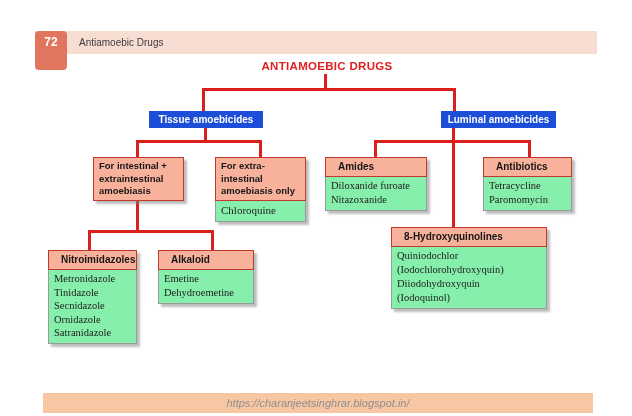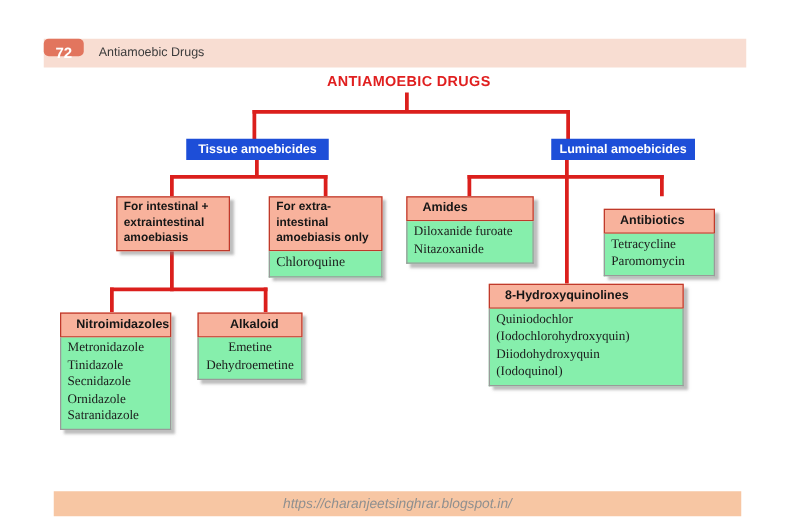--- a/index.html
+++ b/index.html
@@ -15,21 +15,21 @@
   .pre { white-space: pre-line; }
 
   
   .chapter-bar {
     position: absolute; left: 35px; top: 31px;
     width: 562px; height: 23px;
     background: #f8ddd2;
   }
   .chapter-badge {
     position: absolute; left: 35px; top: 31px;
-    width: 32px; height: 14px;
+    width: 32px; height: 39px;
     background: #e2755e;
     border-radius: 4px;
     color: #ffffff; font-weight: bold; font-size: 12px;
     text-align: center; line-height: 23px;
   }
   .chapter-title {
     position: absolute; left: 79px; top: 31px;
     height: 23px; line-height: 23px;
     font-size: 10px; color: #3c3c3c;
   }
@@ -133,21 +133,21 @@
 extraintestinal
 amoebiasis</div>
   </div>
 
   <div class="node" style="left:325px; top:157px; width:102px;">
     <div class="node-header single">Amides</div>
     <div class="node-body pre">Diloxanide furoate
 Nitazoxanide</div>
   </div>
 
-  <div class="node" style="left:483px; top:167px; width:89px;">
+  <div class="node" style="left:483px; top:157px; width:89px;">
     <div class="node-header single">Antibiotics</div>
     <div class="node-body pre">Tetracycline
 Paromomycin</div>
   </div>
 
   <div class="node" style="left:391px; top:227px; width:156px;">
     <div class="node-header single">8-Hydroxyquinolines</div>
     <div class="node-body pre">Quiniodochlor
 (Iodochlorohydroxyquin)
 Diiodohydroxyquin
@@ -156,21 +156,21 @@
 
   <div class="node" style="left:48px; top:250px; width:89px;">
     <div class="node-header single">Nitroimidazoles</div>
     <div class="node-body tall pre">Metronidazole
 Tinidazole
 Secnidazole
 Ornidazole
 Satranidazole</div>
   </div>
 
-  <div class="node" style="left:158px; top:250px; width:84px;text-align:center;">
+  <div class="node" style="left:158px; top:250px; width:96px;">
     <div class="node-header single">Alkaloid</div>
     <div class="node-body pre">Emetine
 Dehydroemetine</div>
   </div>
 
   <div class="footer-bar">https://charanjeetsinghrar.blogspot.in/</div>
 
 </div>
 
 </body></html>

